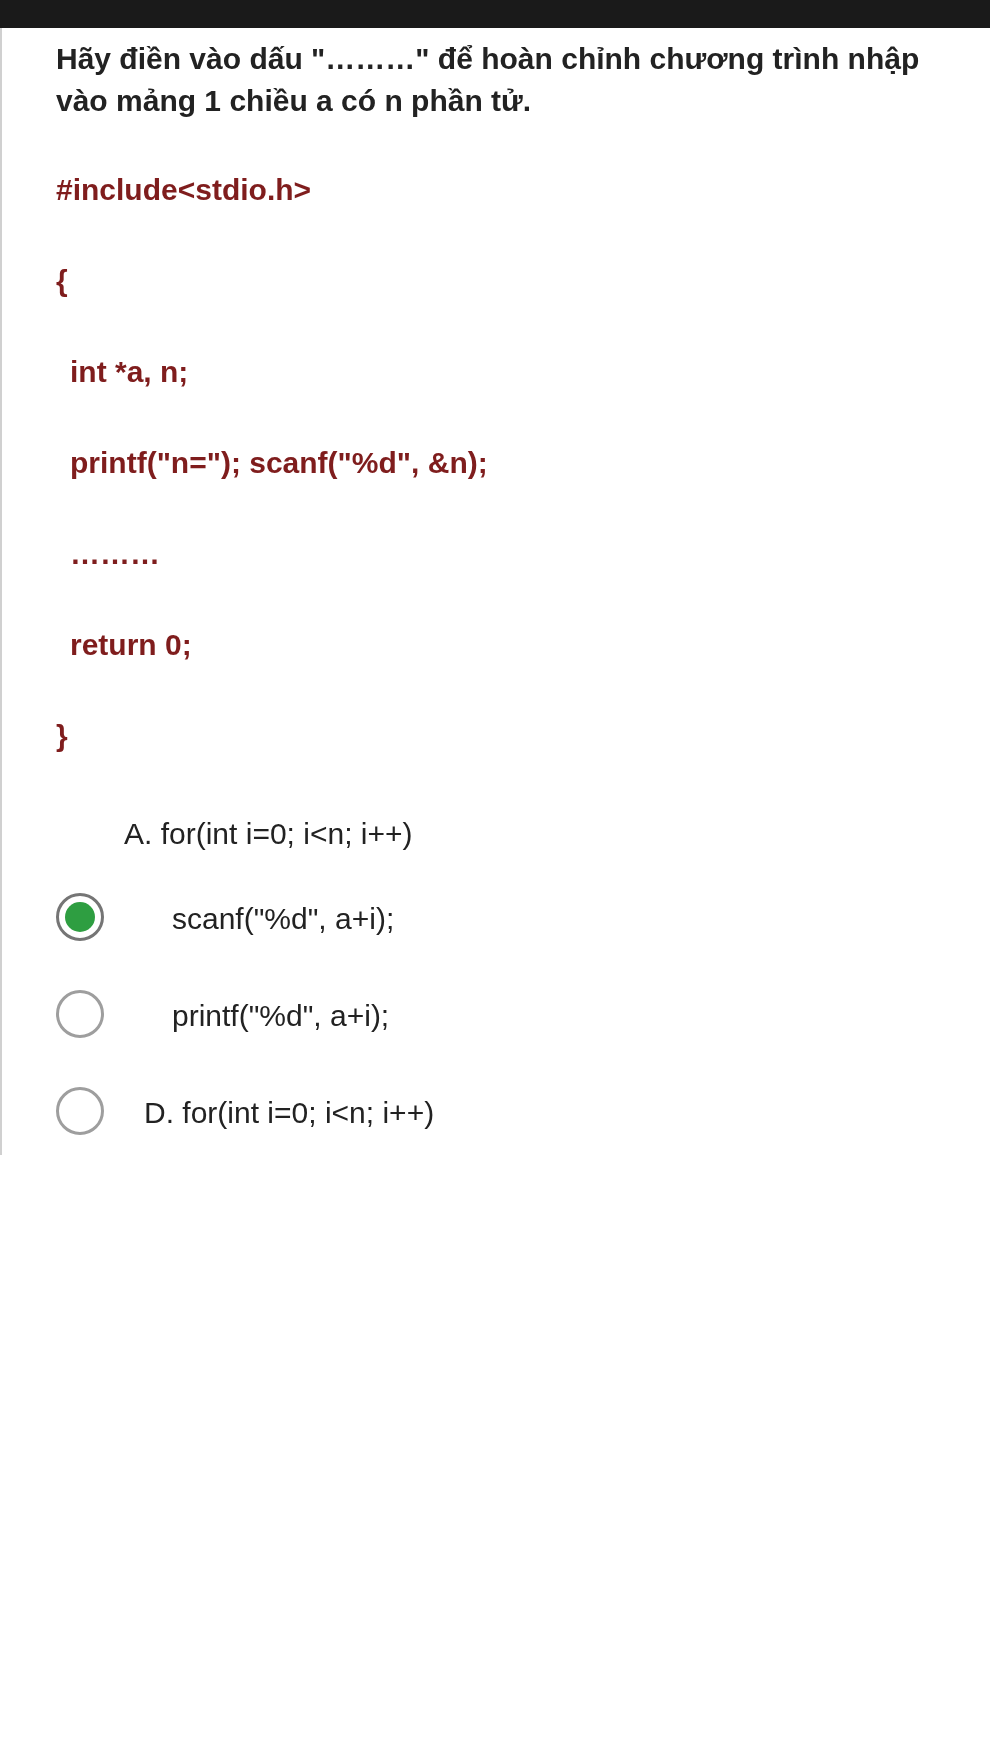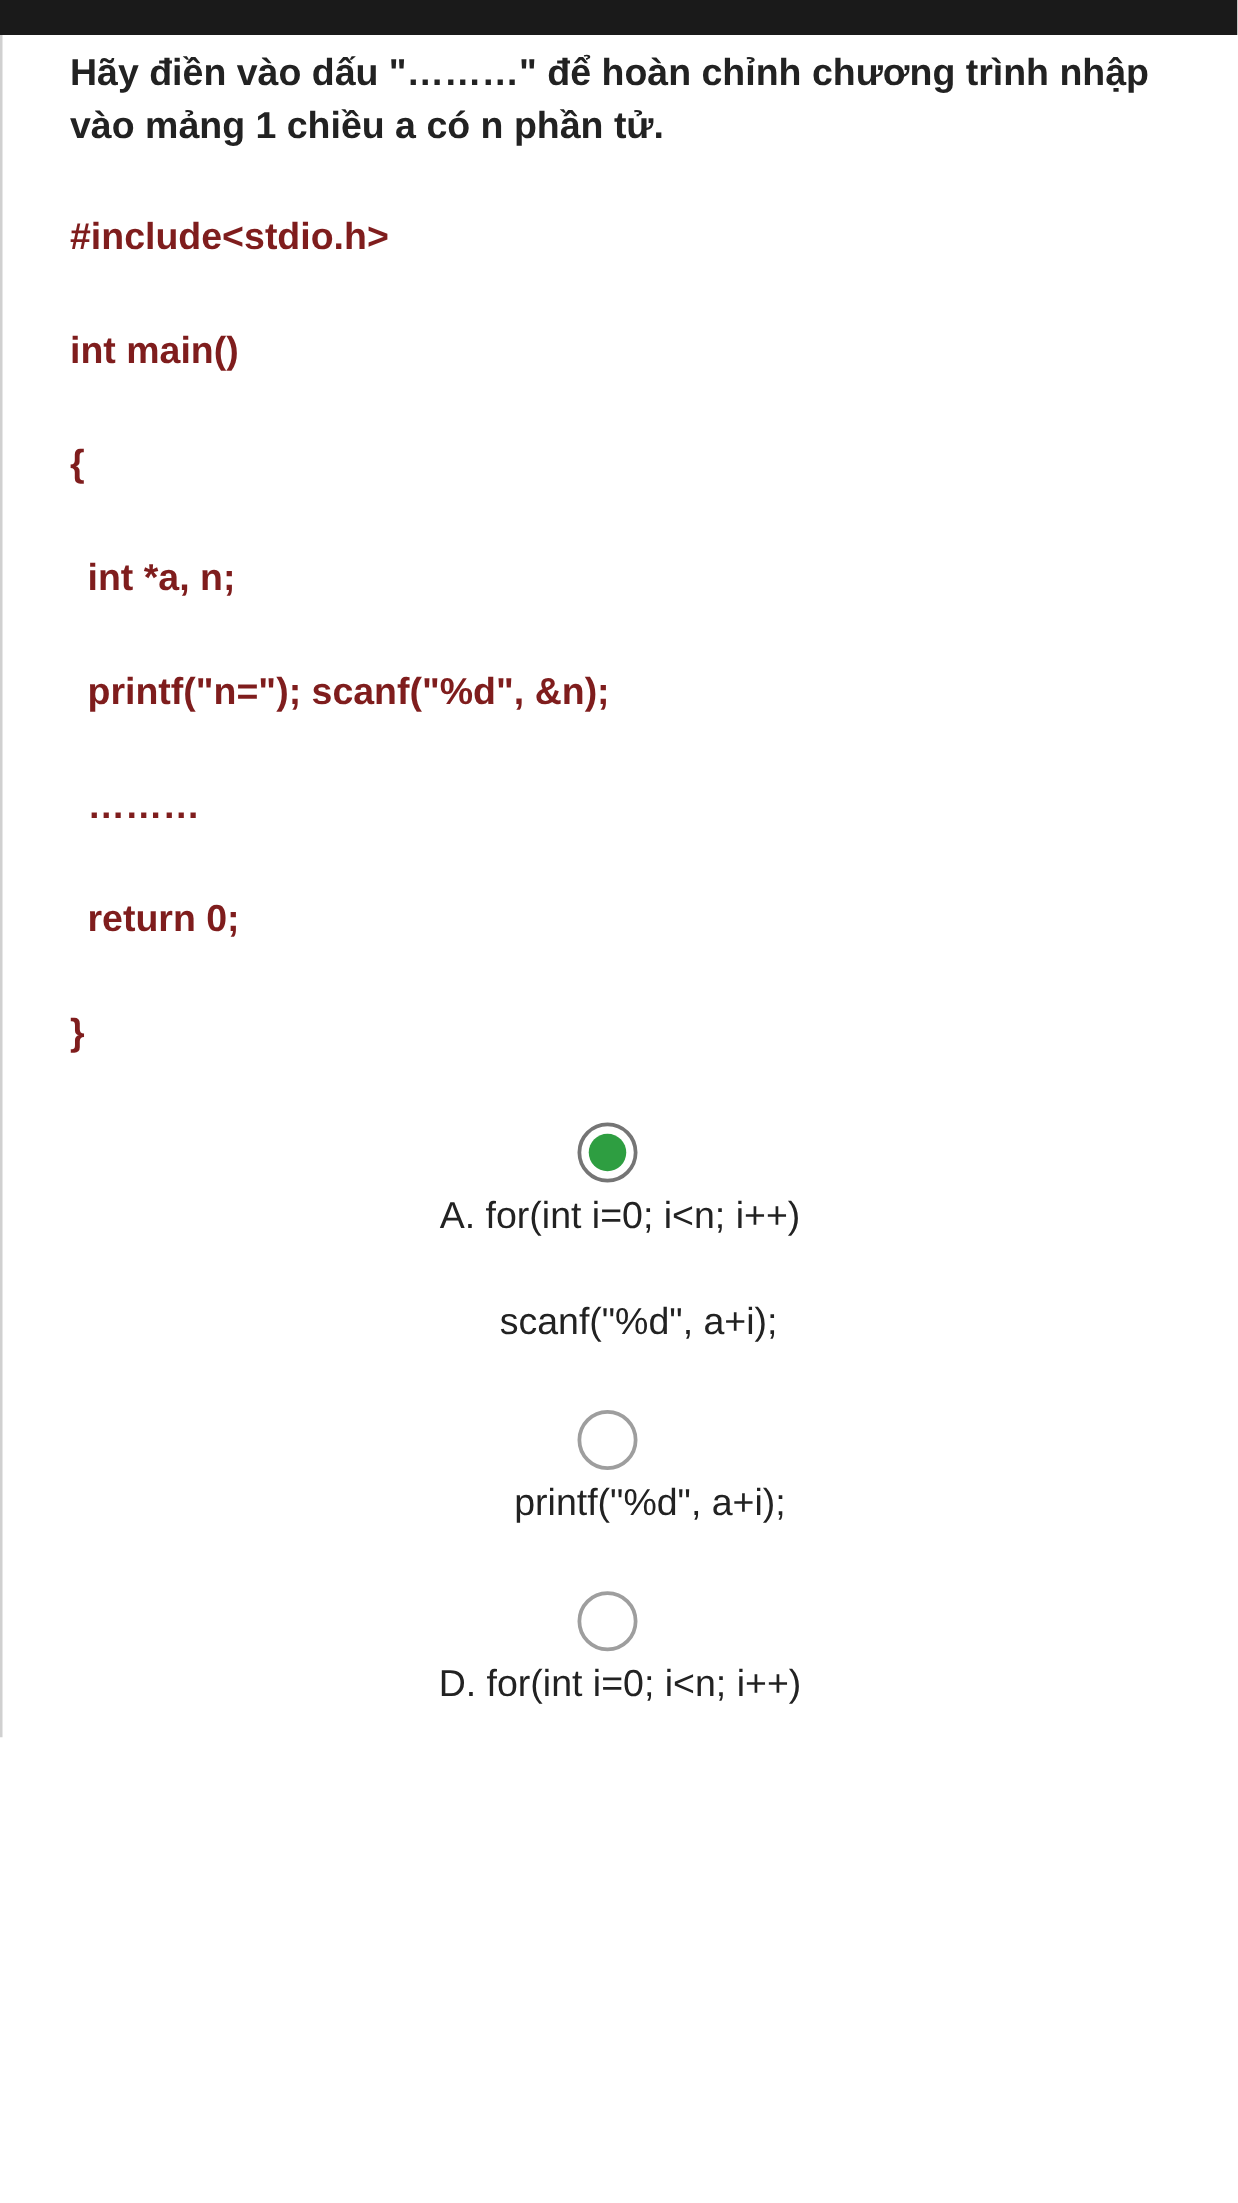--- a/index.html
+++ b/index.html
@@ -38,23 +38,22 @@
       line-height: 1.3;
     }
     .code-indent {
       padding-left: 14px;
     }
     .options-container {
       margin-top: 10px;
     }
     .option-row {
       display: flex;
-      align-items: center;
+      align-items: flex-end;
       margin-bottom: 48px;
-      flex-direction: column;
     }
     .radio {
       width: 48px;
       height: 48px;
       border-radius: 50%;
       border: 3px solid #9e9e9e;
       background: #ffffff;
       flex-shrink: 0;
       margin-right: 20px;
       display: flex;
@@ -90,21 +89,20 @@
 </head>
 <body>
 
 <div class="top-bar"></div>
 
 <div class="content">
 
   <div class="question-prompt">Hãy điền vào dấu "………" để hoàn chỉnh chương trình nhập vào mảng 1 chiều a có n phần tử.</div>
 
   <div class="code-line">#include&lt;stdio.h&gt;</div>
-  <div class="code-line">int main()</div>
   <div class="code-line">{</div>
   <div class="code-line code-indent"> int *a, n;</div>
   <div class="code-line code-indent"> printf("n="); scanf("%d", &amp;n);</div>
   <div class="code-line code-indent"> ………</div>
   <div class="code-line code-indent"> return 0;</div>
   <div class="code-line">}</div>
 
   <div class="options-container">
 
     <div class="option-row">
@@ -120,21 +118,21 @@
     <div class="option-row">
       <div class="radio">
         
       </div>
       <div class="option-text">
         <div class="line2">printf("%d", a+i);</div>
       </div>
     </div>
 
 
-    <div class="option-row" style="margin-bottom:0;">
+    <div class="option-row" style="margin-bottom:0;gap:20px;">
       <div class="radio">
         
       </div>
       <div class="option-text">
         <div><span>D.</span> <span>for(int i=0; i&lt;n; i++)</span></div>
       </div>
     </div>
 
   </div>
 

